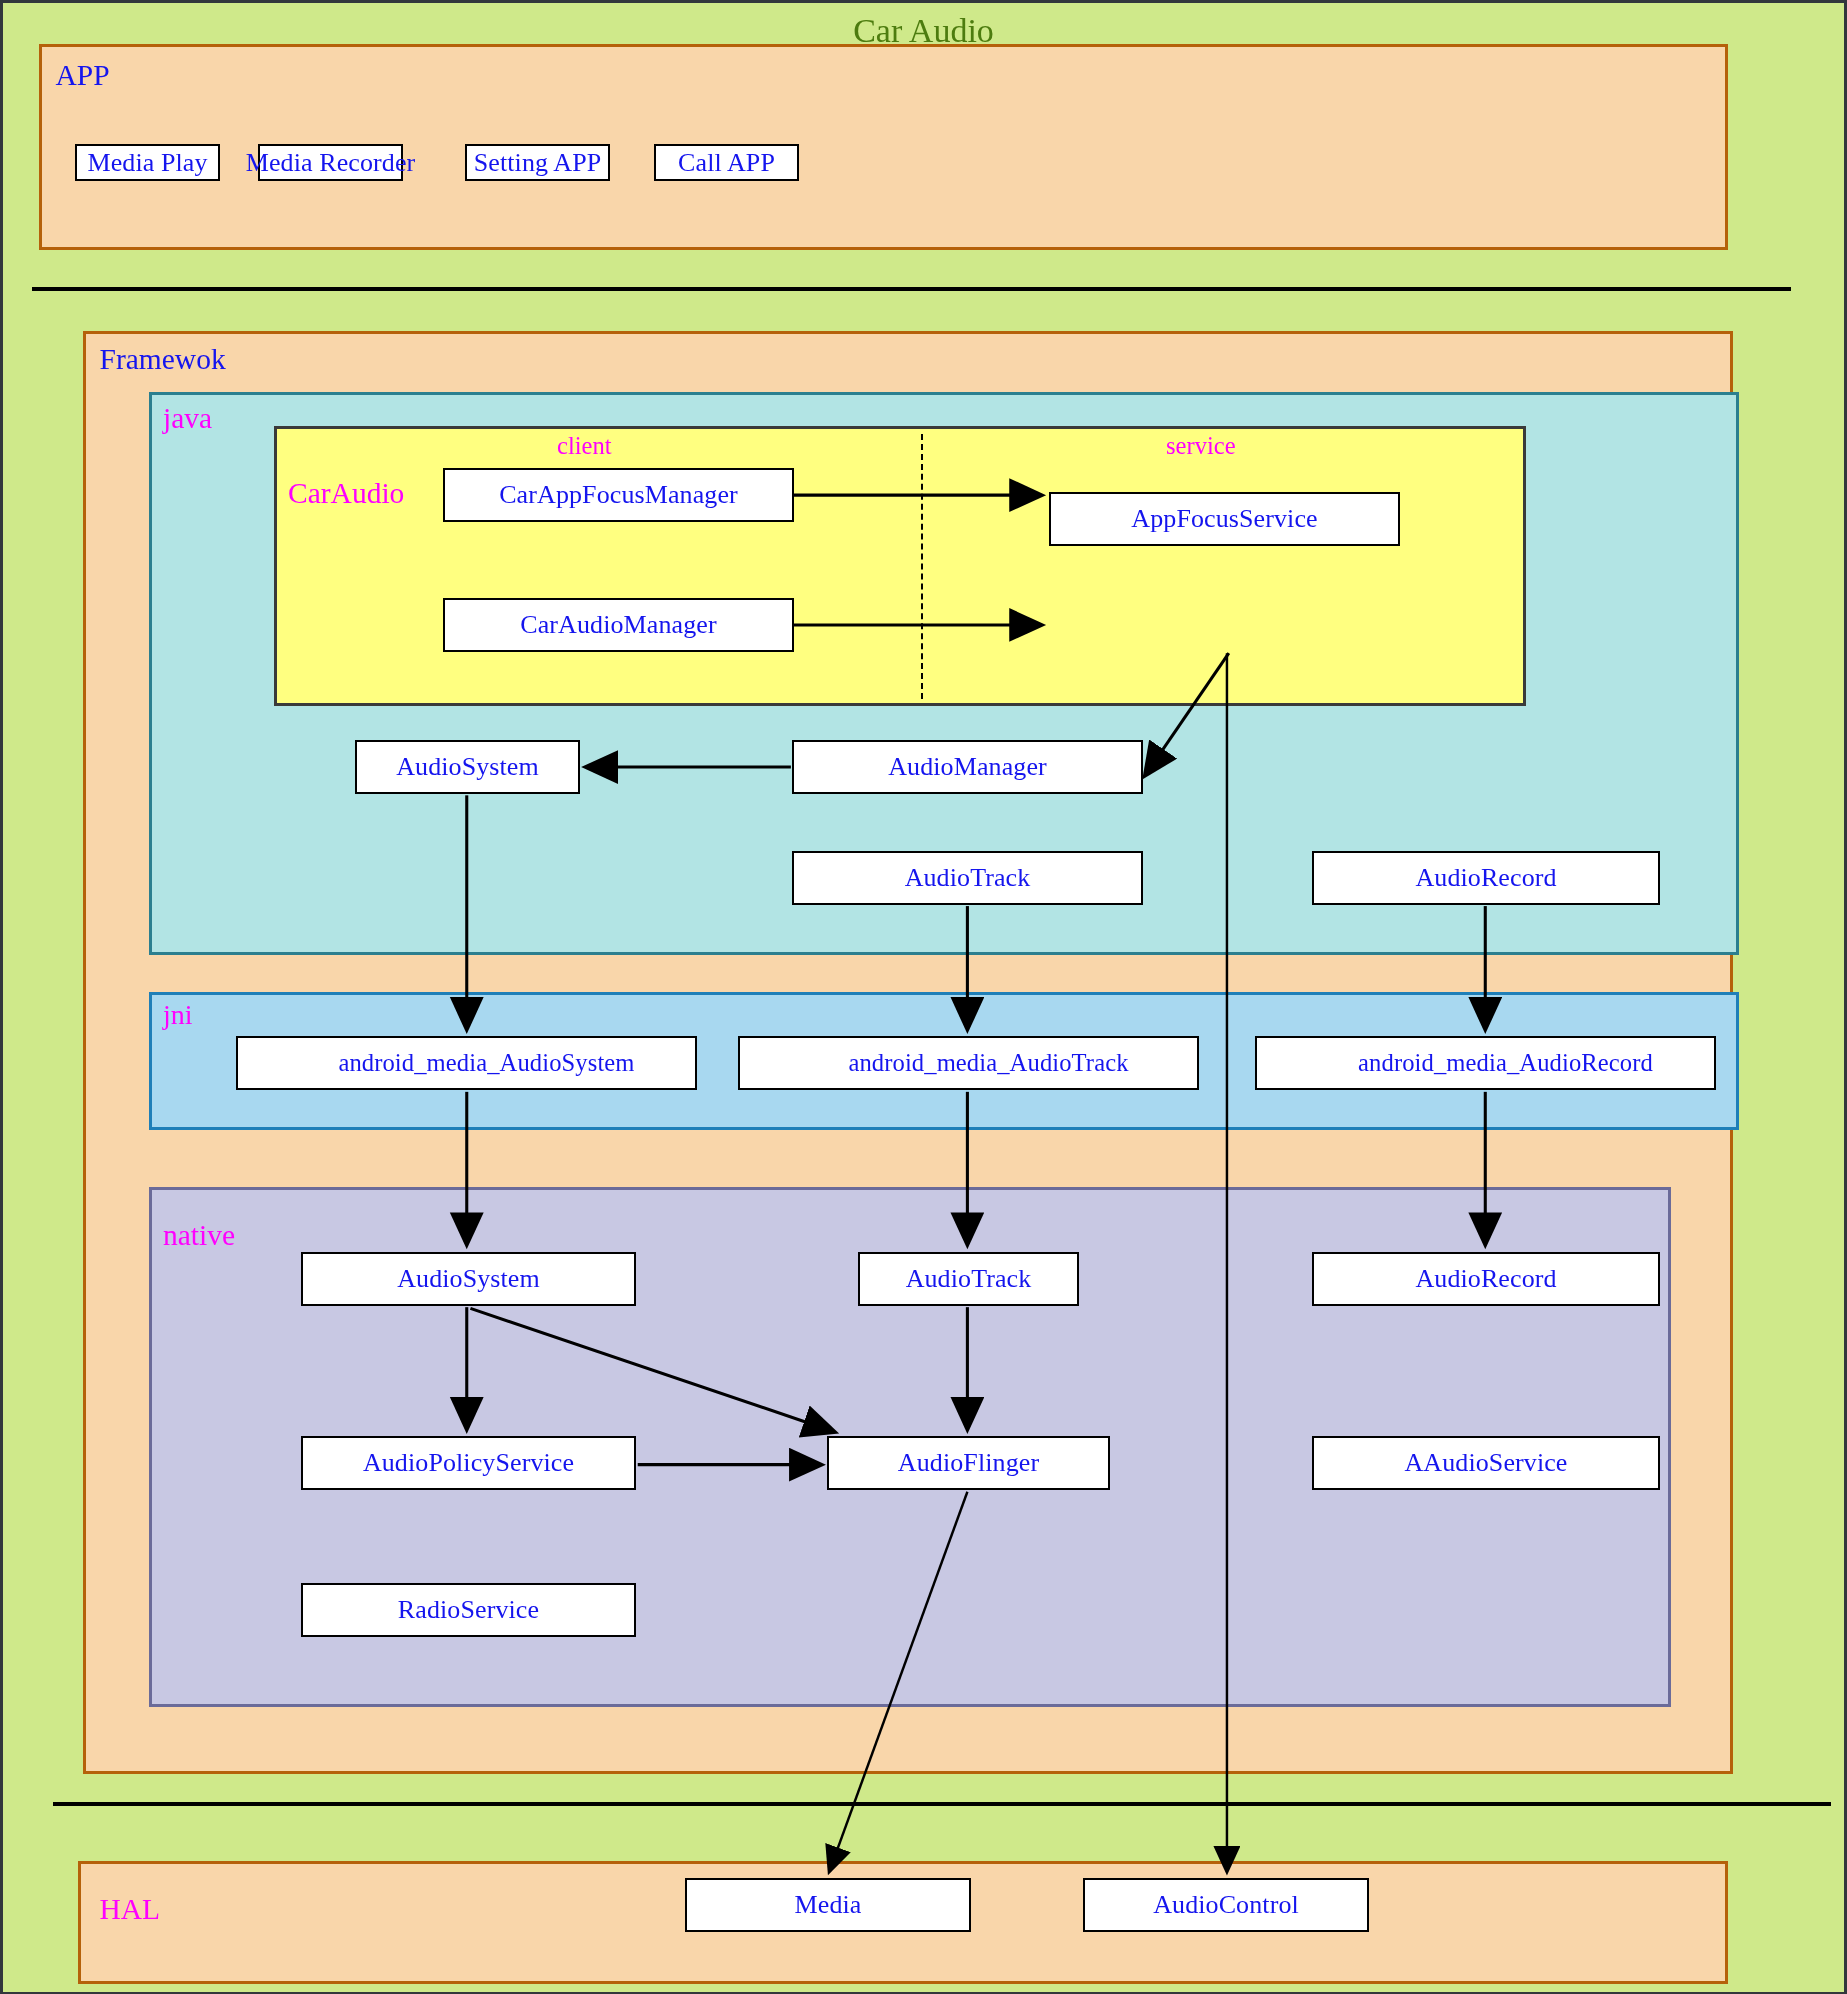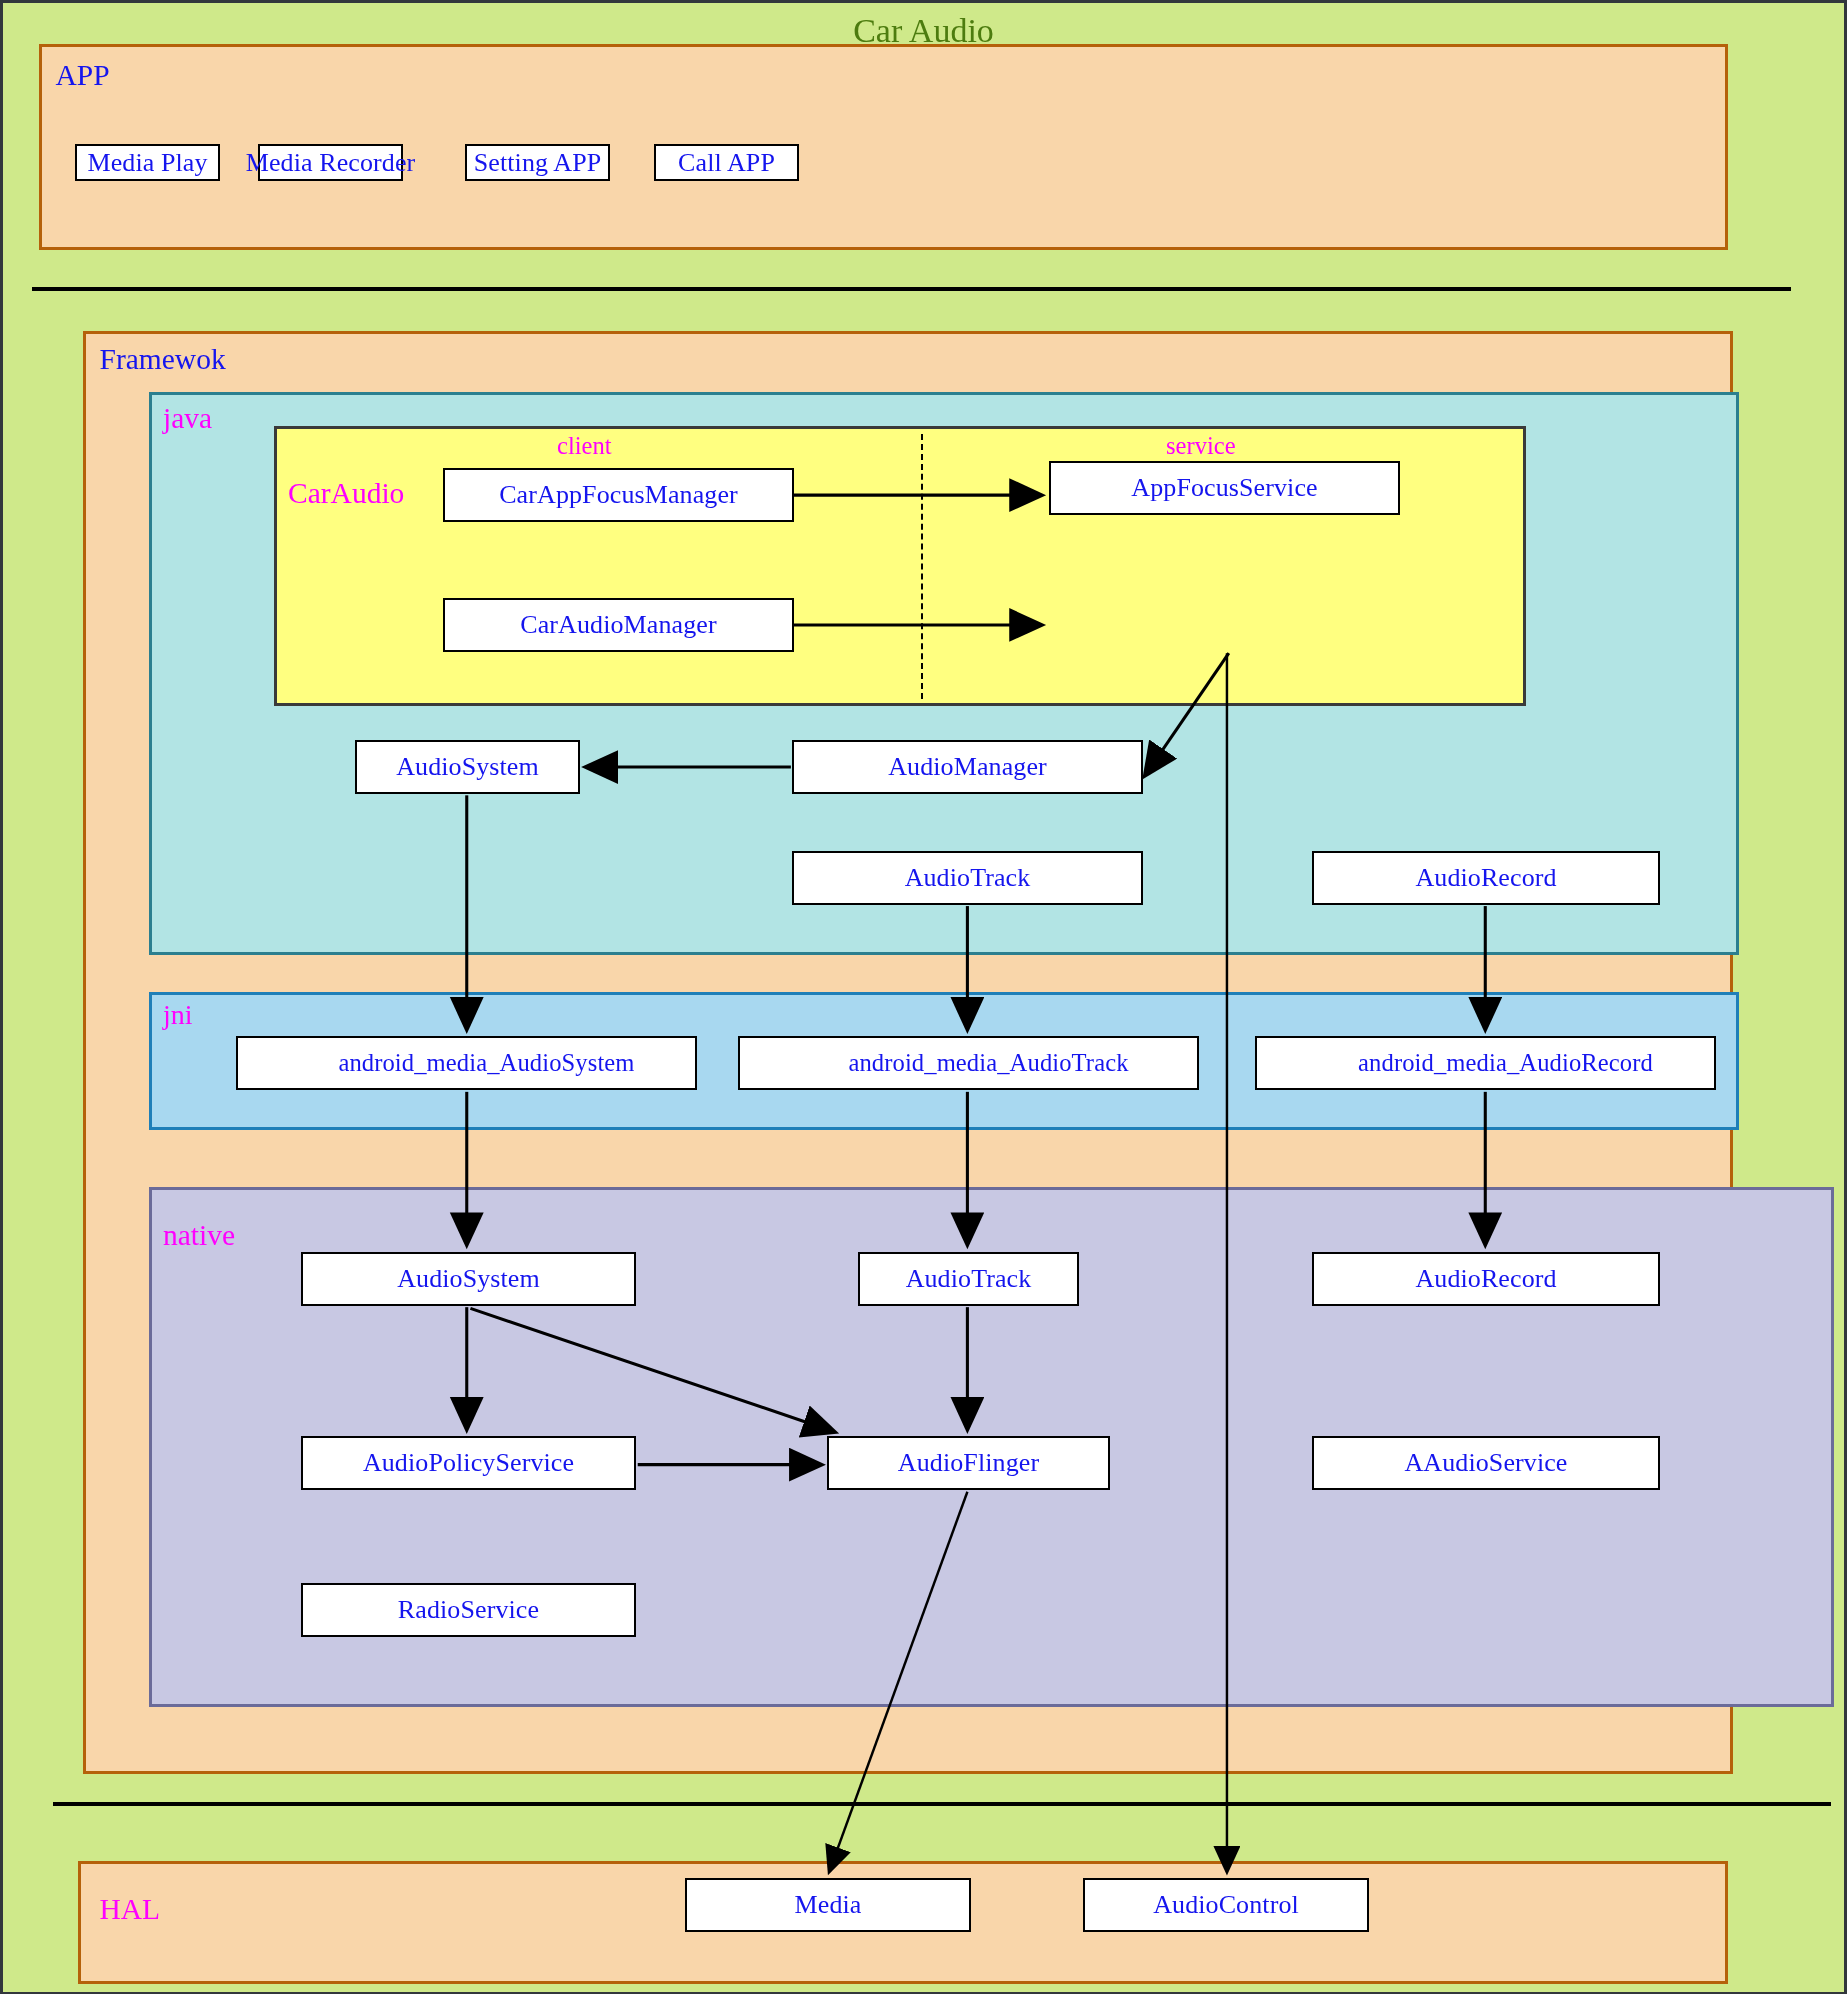--- a/index.html
+++ b/index.html
@@ -111,37 +111,37 @@
   <div class="abs region region-caraudio" style="left:271px;top:423px;width:1252px;height:280px;">
     <div class="layer-label lbl-magenta" style="left:11px;top:50px;">CarAudio</div>
   </div>
 
   <div class="layer-label lbl-magenta" style="left:554px;top:431px;font-size:24.6px;">client</div>
   <div class="layer-label lbl-magenta" style="left:1163px;top:431px;font-size:24.6px;">service</div>
 
   <div class="vdash" style="left:918px;top:431px;height:265px;"></div>
 
   <div class="node" style="left:440px;top:465px;width:351px;height:54px;">CarAppFocusManager</div>
-  <div class="node" style="left:1046px;top:458px;width:351px;height:54px;">AppFocusService</div>
+  <div class="node" style="left:1046px;top:489px;width:351px;height:54px;">AppFocusService</div>
   <div class="node" style="left:440px;top:595px;width:351px;height:54px;">CarAudioManager</div>
 
   <div class="node" style="left:352px;top:737px;width:225px;height:54px;">AudioSystem</div>
   <div class="node" style="left:789px;top:737px;width:351px;height:54px;">AudioManager</div>
   <div class="node" style="left:789px;top:848px;width:351px;height:54px;">AudioTrack</div>
   <div class="node" style="left:1309px;top:848px;width:348px;height:54px;">AudioRecord</div>
 
   <div class="abs region region-jni" style="left:146px;top:989px;width:1590px;height:138px;">
     <div class="layer-label lbl-magenta" style="left:11px;top:6.2px;font-size:28px;">jni</div>
   </div>
 
   <div class="node small" style="left:233px;top:1033px;width:461px;height:54px;">android_media_AudioSystem</div>
   <div class="node small" style="left:735px;top:1033px;width:461px;height:54px;text-align:center;">android_media_AudioTrack</div>
   <div class="node small" style="left:1252px;top:1033px;width:461px;height:54px;">android_media_AudioRecord</div>
 
-  <div class="abs region region-native" style="left:146px;top:1184px;width:1685px;height:520px;">
+  <div class="abs region region-native" style="left:146px;top:1184px;width:1522px;height:520px;">
     <div class="layer-label lbl-magenta" style="left:11px;top:31px;">native</div>
   </div>
 
   <div class="node" style="left:298px;top:1249px;width:335px;height:54px;">AudioSystem</div>
   <div class="node" style="left:855px;top:1249px;width:221px;height:54px;">AudioTrack</div>
   <div class="node" style="left:1309px;top:1249px;width:348px;height:54px;">AudioRecord</div>
 
   <div class="node" style="left:298px;top:1433px;width:335px;height:54px;">AudioPolicyService</div>
   <div class="node" style="left:824px;top:1433px;width:283px;height:54px;">AudioFlinger</div>
   <div class="node" style="left:1309px;top:1433px;width:348px;height:54px;">AAudioService</div>

